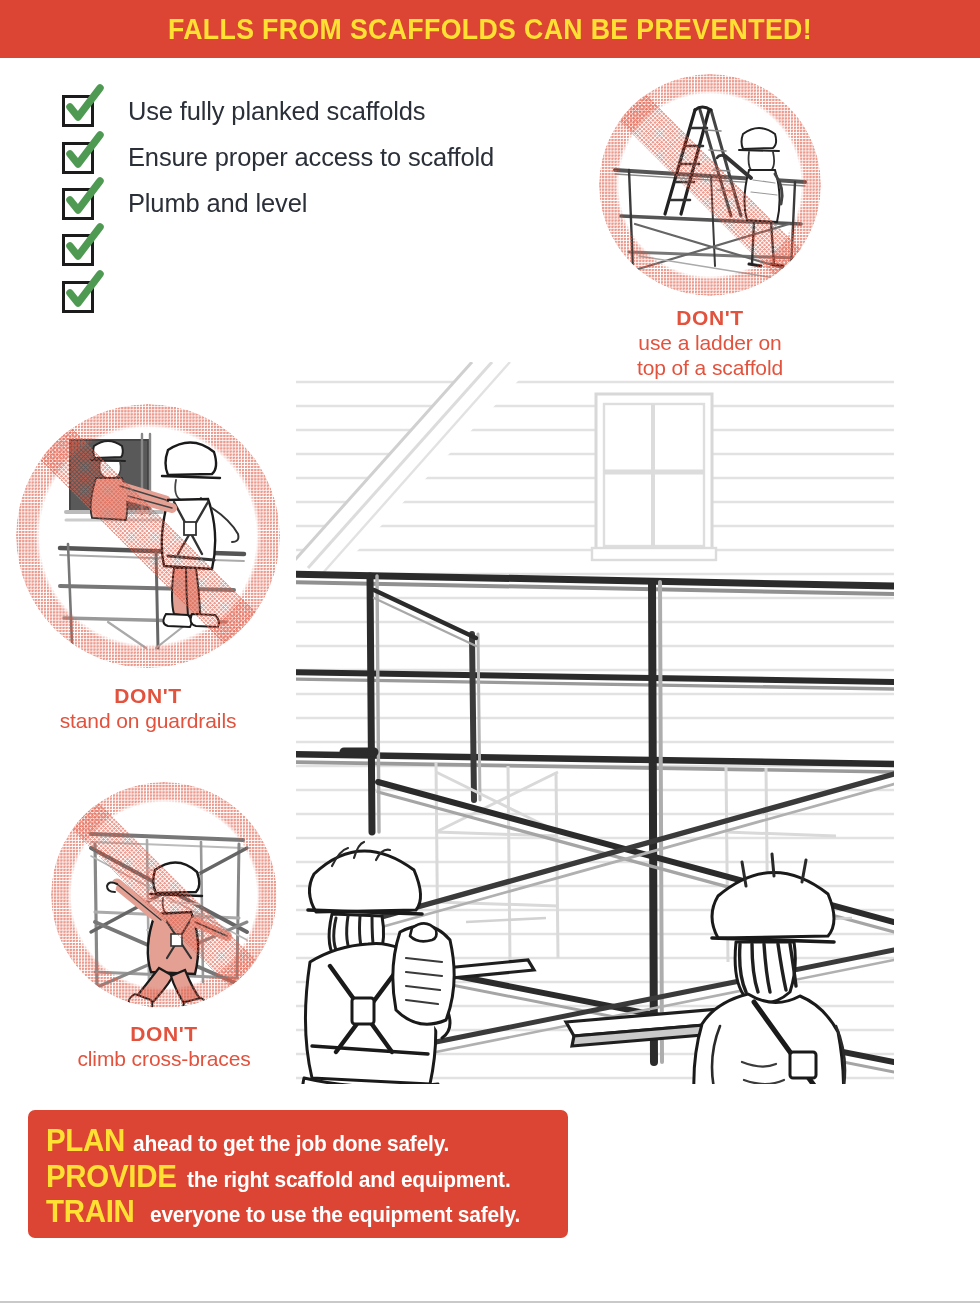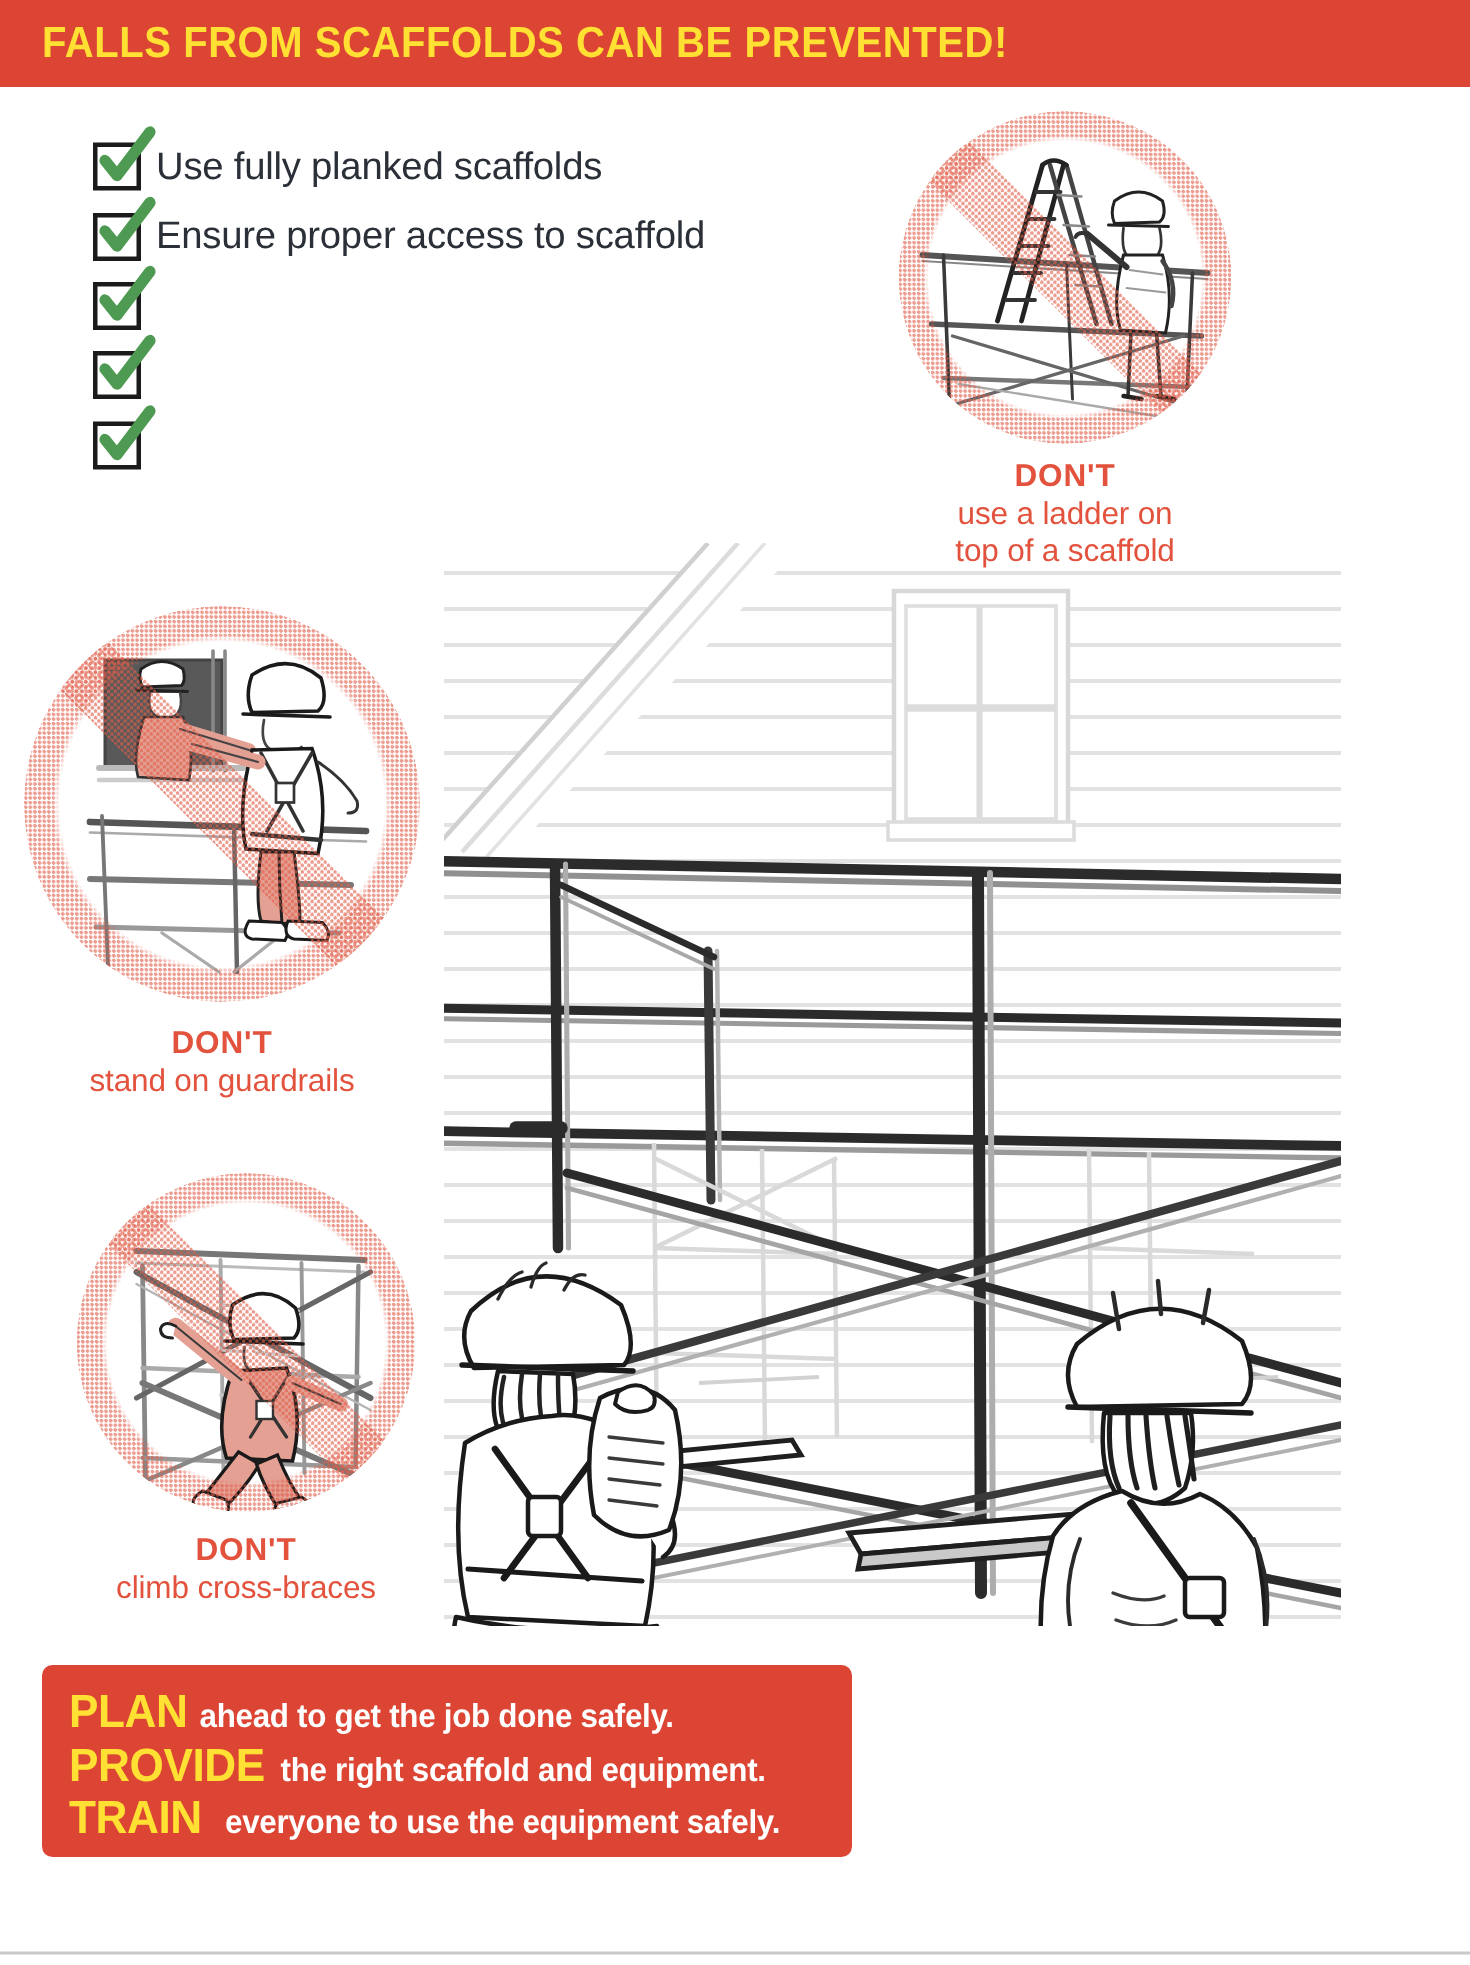--- a/index.html
+++ b/index.html
@@ -17,21 +17,21 @@
   }
 
   
   .header-banner {
     position: absolute;
     left: 0; top: 0;
     width: 980px; height: 58px;
     background: #dc4533;
     display: flex;
     align-items: center;
-    justify-content: flex-start;
+    justify-content: center;
   }
   .header-title {
     color: #ffe033;
     font-family: "Liberation Sans Narrow", "Liberation Sans", sans-serif;
     font-size: 29px;
     font-weight: bold;
     letter-spacing: 0.4px;
     transform: scaleX(0.92);
     white-space: nowrap;
   }
@@ -55,21 +55,21 @@
     box-sizing: border-box;
     flex: none;
   }
   .checkbox svg {
     position: absolute;
     left: -2px; top: -12px;
     width: 42px; height: 42px;
     overflow: visible;
   }
   .check-label {
-    margin-left: 10px;
+    margin-left: 34px;
     font-size: 25.5px;
     color: #2a2f38;
     font-weight: 400;
     letter-spacing: -0.15px;
     white-space: nowrap;
     text-align: right;
   }
 
   
   .dont-block { position: absolute; }
@@ -219,20 +219,21 @@
     </span>
     <span class="check-label">Ensure proper access to scaffold</span>
   </div>
 
   <div class="check-row">
     <span class="checkbox">
       <svg viewBox="0 0 42 42" aria-hidden="true">
         <path d="M7 21 L15 31 L37 2" fill="none" stroke="#4f9a52" stroke-width="7.5" stroke-linecap="round" stroke-linejoin="round"></path>
       </svg>
     </span>
+    <span class="check-label">Plumb and level</span>
   </div>
 
 
   <div class="check-row">
     <span class="checkbox">
       <svg viewBox="0 0 42 42" aria-hidden="true">
         <path d="M7 21 L15 31 L37 2" fill="none" stroke="#4f9a52" stroke-width="7.5" stroke-linecap="round" stroke-linejoin="round"></path>
       </svg>
     </span>
   </div>

